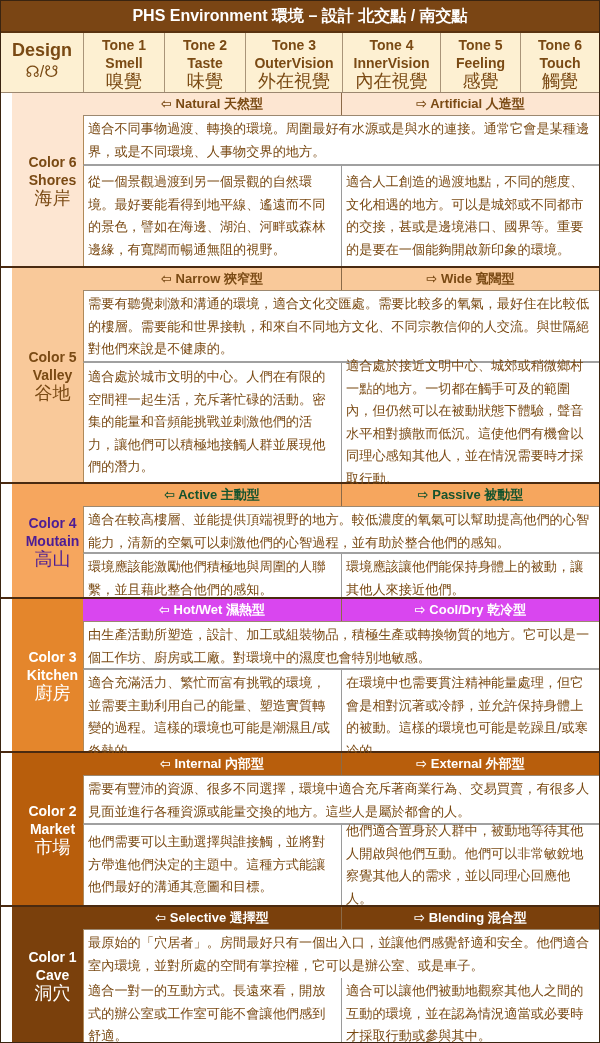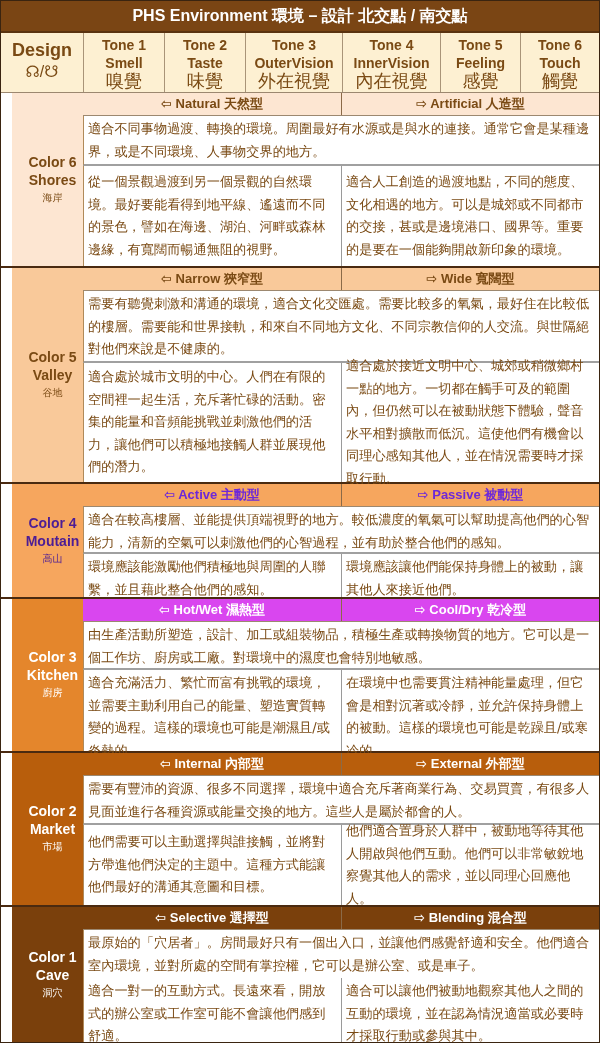--- a/index.html
+++ b/index.html
@@ -8,21 +8,21 @@
   .title-bar { position: absolute; left: 0; top: 0; width: 598px; height: 30px; background: #7a4514; color: #ffffff; text-align: center; font-weight: bold; font-size: 16px; line-height: 30px; font-family: "Liberation Sans", "DejaVu Sans", sans-serif; }
   .tone-row { position: absolute; left: 0; top: 30px; width: 598px; height: 62px; background: #fdf0d2; border-top: 2px solid #5a3310; border-bottom: 1px solid #9c8870; box-sizing: border-box; }
   .tone-cell { position: absolute; top: 0; height: 59px; border-left: 1px solid #a99478; box-sizing: border-box; text-align: center; color: #7a4a14; font-weight: bold; font-family: "Liberation Sans", "DejaVu Sans", sans-serif; font-size: 14px; line-height: 18px; padding-top: 3px; }
   .tone-cell.design { border-left: none; font-size: 18px; line-height: 22px; padding-top: 6px; }
   .tone-cell .zh { font-size: 18px; font-weight: normal; }
   .design .glyph { font-size: 16px; font-weight: normal; }
   .tone-cell span { display: block; }
 
   .section { position: absolute; left: 0; width: 598px; box-sizing: border-box; border-bottom: 2px solid #4a2a10; }
   .color-label { position: absolute; left: 0; top: 0; width: 82px; height: 100%; box-sizing: border-box; border-right: 1px solid #6b4a2a; display: flex; flex-direction: column; justify-content: center; align-items: center; font-weight: bold; font-family: "Liberation Sans", "DejaVu Sans", sans-serif; font-size: 14px; line-height: 18px; text-align: center; margin-left: 11px; }
-  .color-label .zh { font-weight: normal; font-size: 10px; }
+  .color-label .zh { font-weight: normal; font-size: 18px; }
   .type-head { position: absolute; left: 82px; top: 0; width: 516px; height: 23px; border-bottom: 1px solid #9c8870; box-sizing: border-box; }
   .type-head .h { position: absolute; top: 0; height: 22px; line-height: 22px; text-align: center; font-weight: bold; font-size: 13px; font-family: "Liberation Sans", "DejaVu Sans", sans-serif; }
   .type-head .h.left { left: 0; width: 258px; border-right: 1px solid #8b6a48; }
   .type-head .h.right { left: 259px; width: 257px; }
   .common { position: absolute; left: 82px; width: 516px; box-sizing: border-box; padding: 2px 0 2px 4px; font-size: 13.2px; line-height: 22.5px; color: #7a4a14; background: #ffffff; border-bottom: 2px solid #a0a0a0; border-left: 1px solid #b08a5a; }
   .split { position: absolute; left: 82px; width: 516px; box-sizing: border-box; background: #ffffff; }
   .split .cell { position: absolute; top: 0; bottom: 0; box-sizing: border-box; padding: 2px 4px; font-size: 13.2px; line-height: 22.5px; color: #7a4a14; display: flex; align-items: center; }
   .split .cell.left { left: 0; width: 259px; border-right: 1px solid #9a9a9a; border-left: 1px solid #b08a5a; }
   .split .cell.right { left: 259px; width: 257px; }
   .split .cell.top { align-items: flex-start; }
@@ -103,21 +103,21 @@
       <div class="cell right">適合處於接近文明中心、城郊或稍微鄉村一點的地方。一切都在觸手可及的範圍內，但仍然可以在被動狀態下體驗，聲音水平相對擴散而低沉。這使他們有機會以同理心感知其他人，並在情況需要時才採取行動。</div>
     </div>
   </div>
 
   <div class="section" style="top:483px;height:115px;">
     <div class="color-label" style="background:#f6a65e;color:#4c1d95;">
       <span>Color 4</span>
       <span>Moutain</span>
       <span class="zh">高山</span>
     </div>
-    <div class="type-head" style="background:#f6a65e;color:#6d28d9;">
+    <div class="type-head" style="background:#f6a65e;color:#14532d;">
       <div class="h left">⇦ Active 主動型</div>
       <div class="h right">⇨ Passive 被動型</div>
     </div>
     <div class="common" style="top:23px;height:47px;">適合在較高樓層、並能提供頂端視野的地方。較低濃度的氧氣可以幫助提高他們的心智能力，清新的空氣可以刺激他們的心智過程，並有助於整合他們的感知。</div>
     <div class="split" style="top:70px;height:43px;">
       <div class="cell left top">環境應該能激勵他們積極地與周圍的人聯繫，並且藉此整合他們的感知。</div>
       <div class="cell right top">環境應該讓他們能保持身體上的被動，讓其他人來接近他們。</div>
     </div>
   </div>
 

